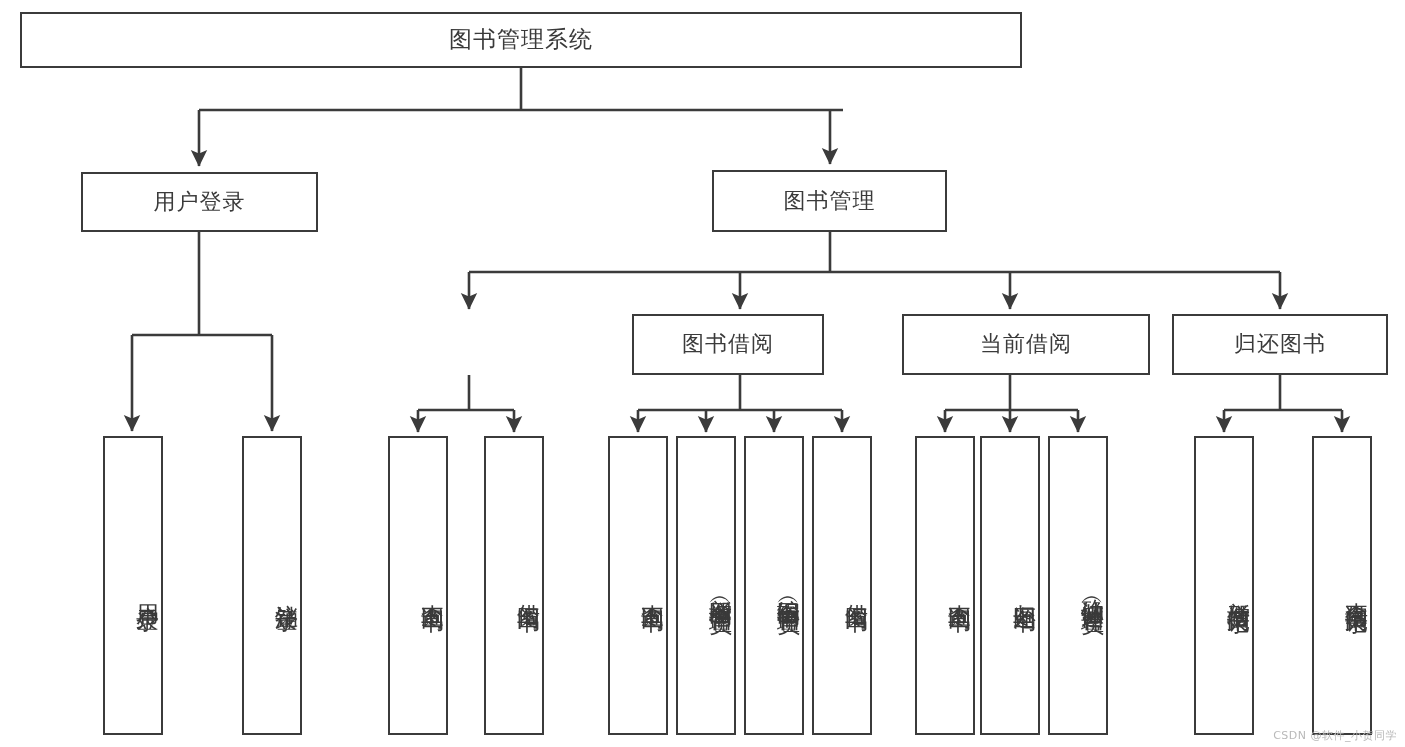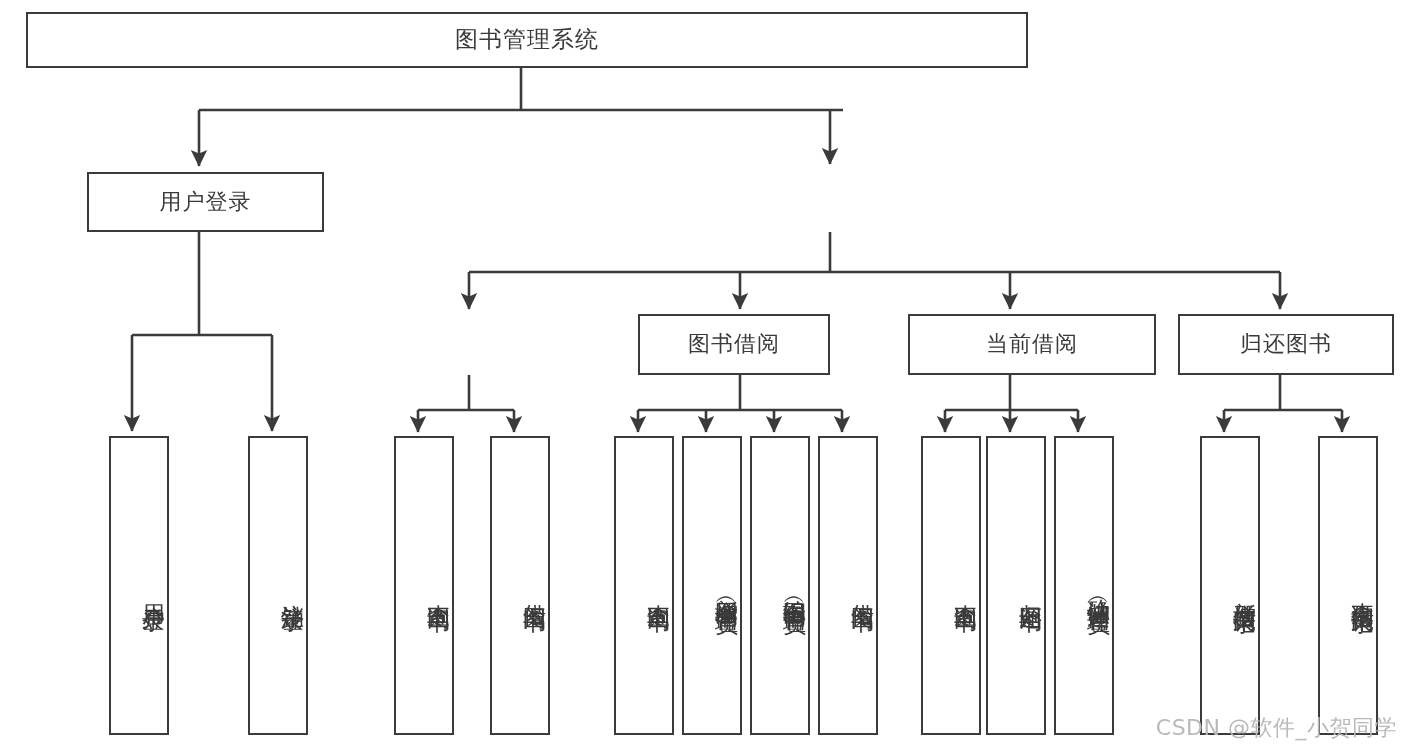--- a/index.html
+++ b/index.html
@@ -14,21 +14,20 @@
 
   .node{
     position:absolute;
     box-sizing:border-box;
     background:#ffffff;
     border:2.5px solid #3b3b3b;
     display:flex;
     align-items:center;
     justify-content:center;
     color:#3a3a3a;
-    margin-left:6px;
   }
   .node.horiz{
     font-size:22px;
     letter-spacing:1px;
     line-height:1.1;
   }
   .node.root{font-size:23px;}
   .node.vert{
     writing-mode:vertical-rl;
     text-orientation:upright;
@@ -43,21 +42,21 @@
   .node.vert .vtext{
     writing-mode:vertical-rl;
     text-orientation:upright;
     display:block;
   }
 
   #watermark{
     position:absolute;
     right:8px;
     bottom:4px;
-    font-size:22px;
+    font-size:11px;
     color:#b9b9b9;
     letter-spacing:.5px;
     white-space:nowrap;
     font-family:"DejaVu Sans","Liberation Sans",sans-serif;
   }
 </style>
 </head>
 <body>
 
 <div id="canvas">
@@ -113,20 +112,23 @@
     </g>
   </svg>
 
   <div class="node horiz root" style="left:20px;top:12px;width:1002px;height:56px;">
     <span>图书管理系统</span>
   </div>
 
   <div class="node horiz" style="left:81px;top:172px;width:237px;height:60px;">
     <span>用户登录</span>
   </div>
+  <div class="node horiz" style="left:712px;top:170px;width:235px;height:62px;">
+    <span>图书管理</span>
+  </div>
 
   <div class="node horiz" style="left:632px;top:314px;width:192px;height:61px;">
     <span>图书借阅</span>
   </div>
   <div class="node horiz" style="left:902px;top:314px;width:248px;height:61px;">
     <span>当前借阅</span>
   </div>
   <div class="node horiz" style="left:1172px;top:314px;width:216px;height:61px;">
     <span>归还图书</span>
   </div>

